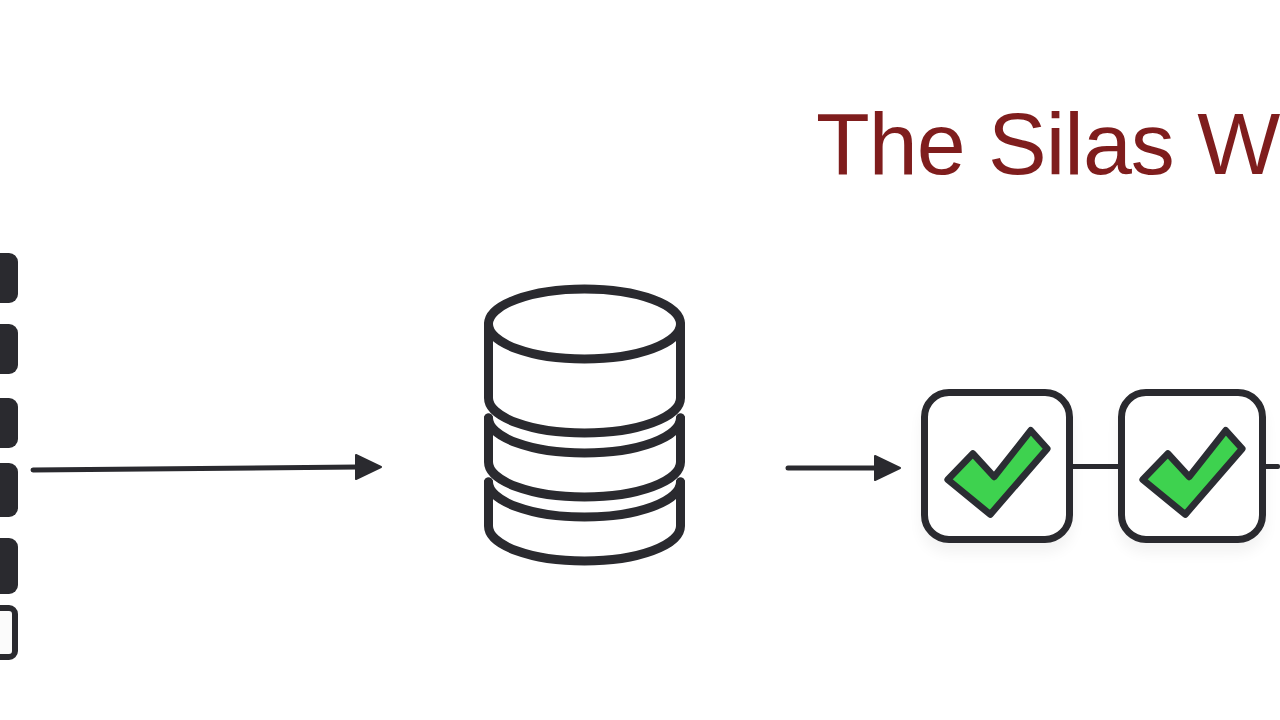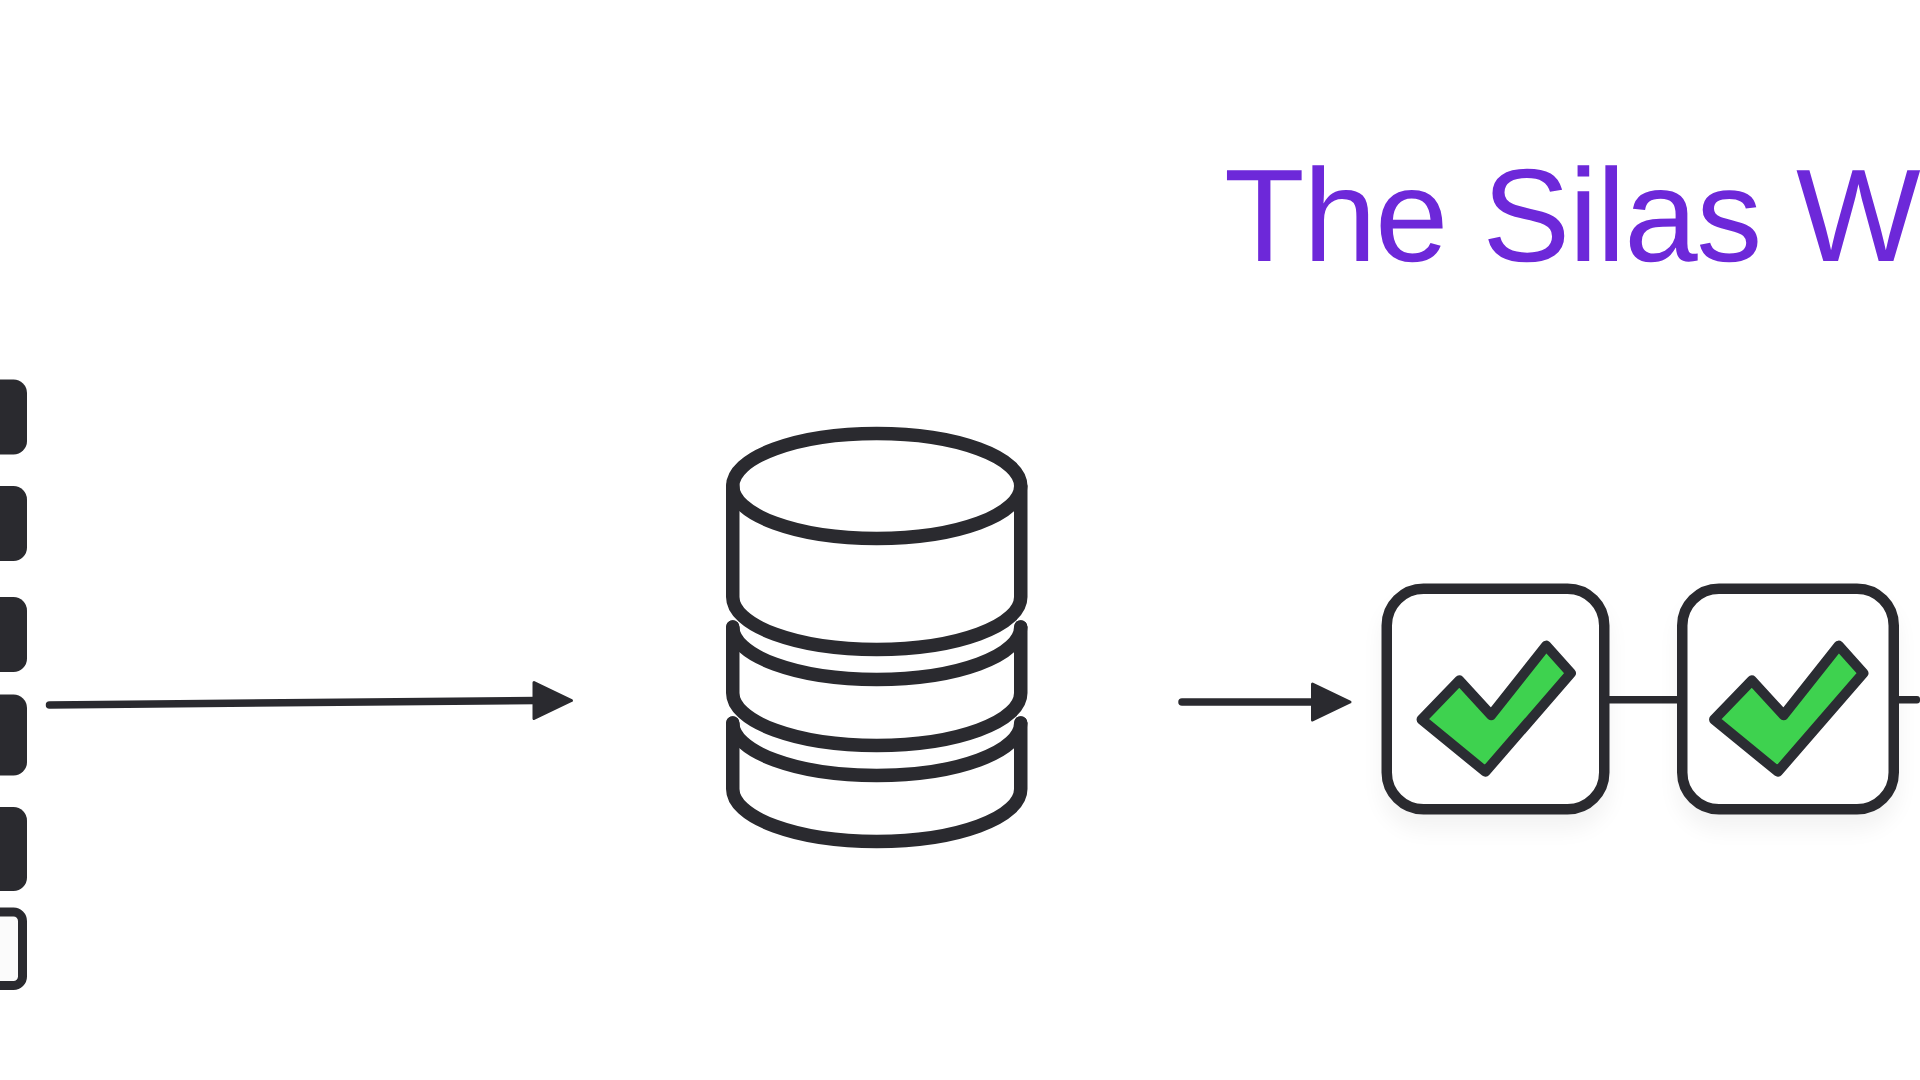--- a/index.html
+++ b/index.html
@@ -10,21 +10,21 @@
     background:#ffffff;
     font-family:"Liberation Sans", sans-serif;
   }
   
   .title{
     position:absolute;
     left:816px;top:100px;
     font-size:88px;
     line-height:1;
     letter-spacing:-1px;
-    color:#6d28d9;
+    color:#7f1d1d;
     white-space:nowrap;
     font-weight:400;
   }
   
   .stack-item{
     position:absolute;
     left:-13px;
     width:31px;
     border-radius:9px;
     background:#2a2a2f;

